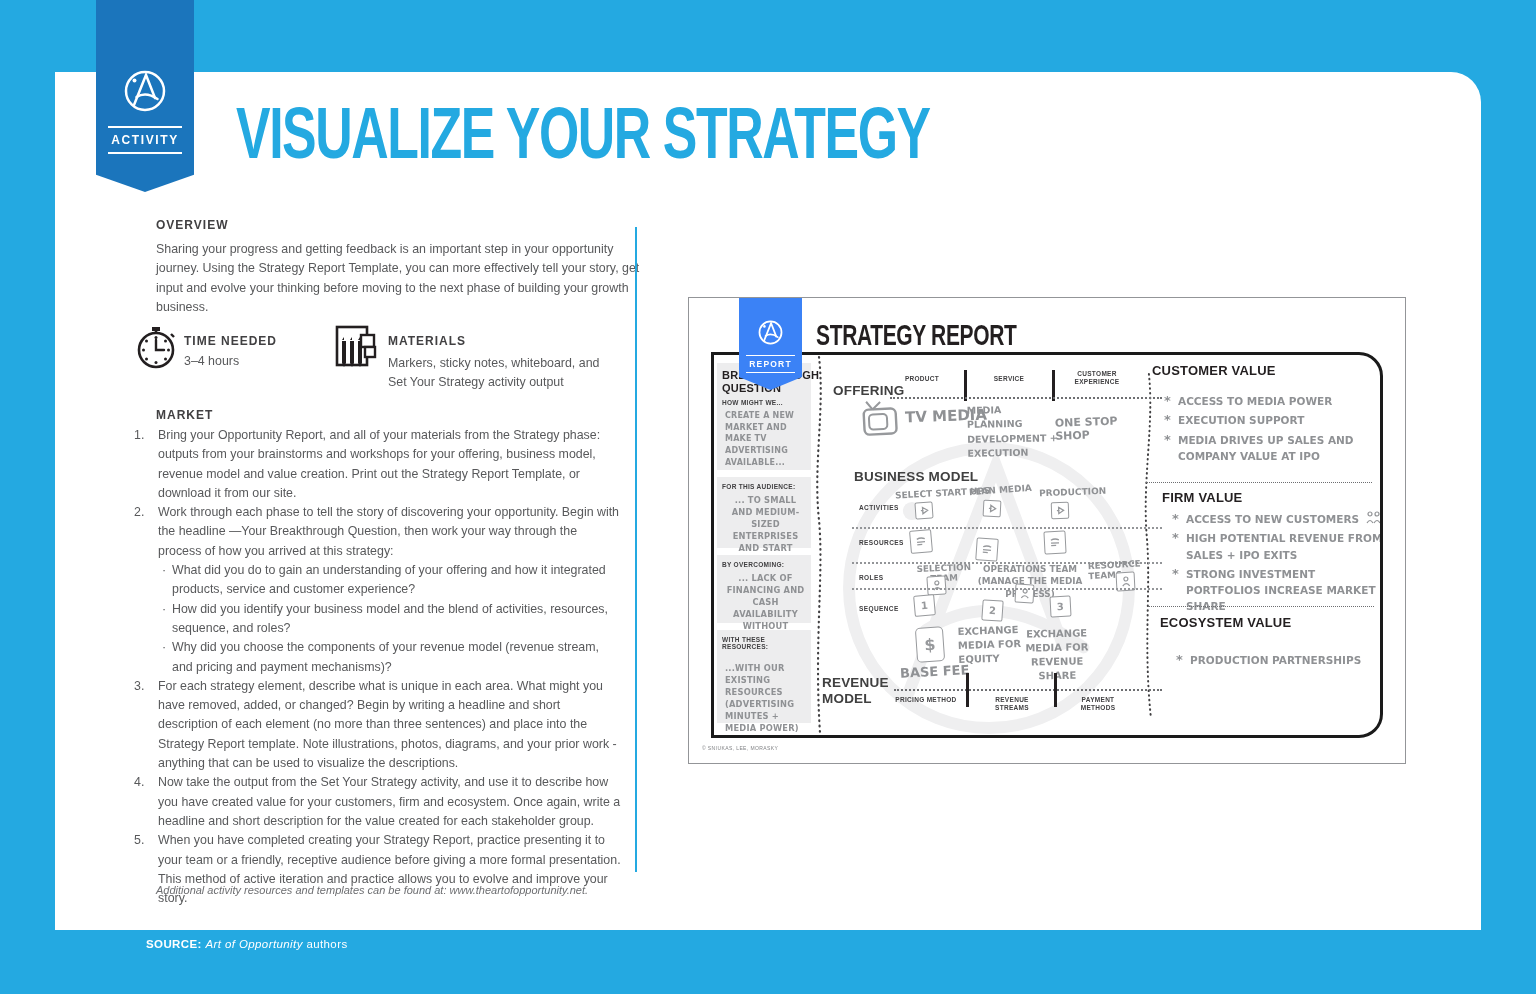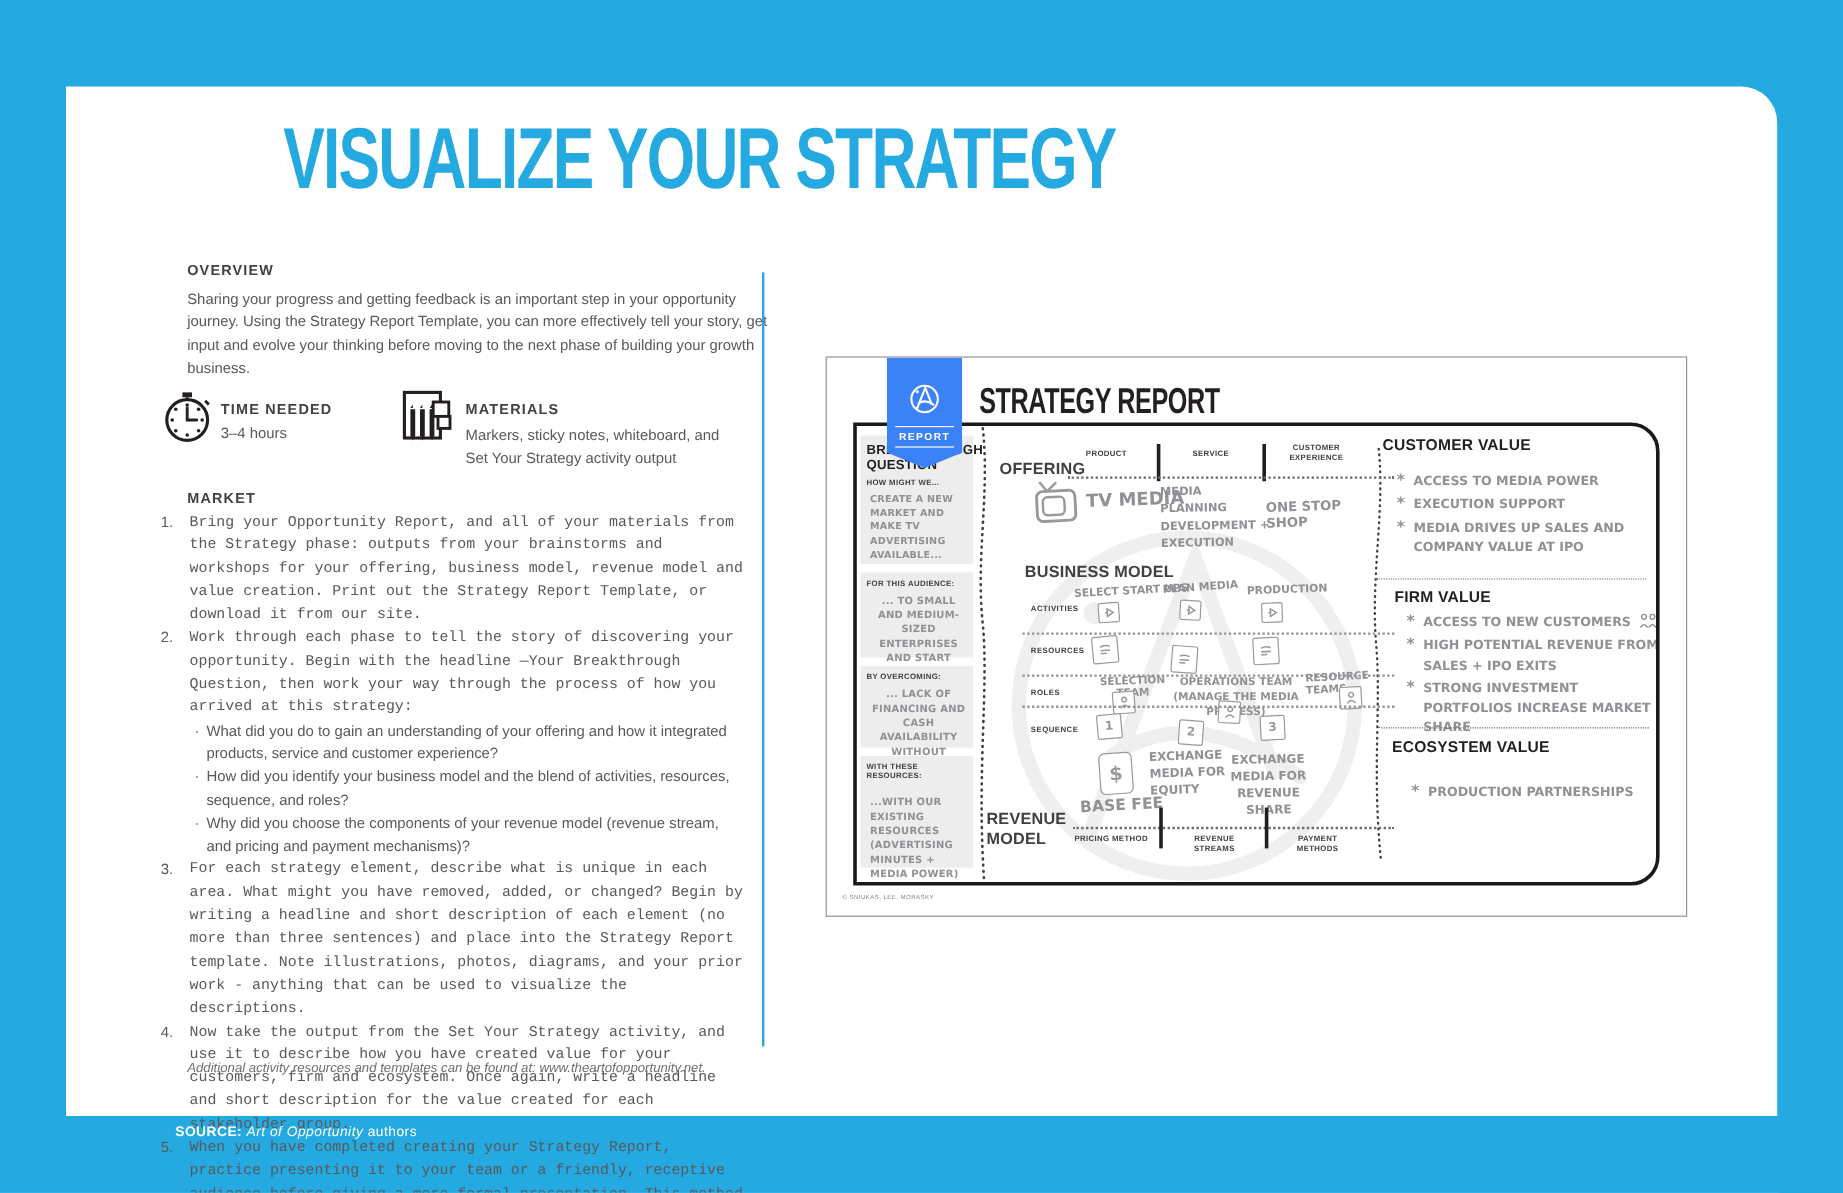--- a/index.html
+++ b/index.html
@@ -26,21 +26,21 @@
   .time-icon{position:absolute;left:133px;top:324px;}
   .time-head{position:absolute;left:184px;top:334px;}
   .time-value{position:absolute;left:184px;top:354px;font-size:12.4px;color:#58595b;}
   .materials-icon{position:absolute;left:331px;top:323px;}
   .materials-head{position:absolute;left:388px;top:334px;}
   .materials-value{position:absolute;left:388px;top:354px;width:218px;font-size:12.4px;line-height:19.4px;color:#58595b;}
   .steps-head{position:absolute;left:156px;top:408px;}
   .steps-list{position:absolute;left:134px;top:426px;width:488px;font-size:12.4px;line-height:19.3px;color:#58595b;}
   .step{display:flex;}
   .step .num{width:24px;flex:0 0 24px;}
-  .step .txt{flex:1;font-family:Liberation Mono, monospace;}
+  .step .txt{flex:1;}
   .substep{display:flex;padding-left:28px;}
   .substep .dot{width:10px;flex:0 0 10px;color:#58595b;}
   .substep .txt{flex:1;}
   .footnote{position:absolute;left:156px;top:884px;font-size:11px;font-style:italic;color:#6d6e71;}
 
   
   .source-bar{position:absolute;left:146px;top:938px;color:#ffffff;font-size:11.5px;letter-spacing:.4px;}
   .source-bar .lbl{font-weight:bold;}
   .source-bar .work{font-style:italic;margin-top:44px;}
 
@@ -91,20 +91,31 @@
 
   svg{display:block;}
 </style>
 </head>
 <body>
 
 <div id="stage">
 
   <div class="page"></div>
 
+  <div class="ribbon-activity">
+    <div class="logo">
+      <svg width="50" height="50" viewBox="0 0 100 100">
+        <circle cx="50" cy="50" r="38" fill="none" stroke="#fff" stroke-width="5"></circle>
+        <path d="M28 78 L52 18 L70 64" fill="none" stroke="#fff" stroke-width="5" stroke-linecap="round"></path>
+        <path d="M33 62 Q52 50 75 66" fill="none" stroke="#fff" stroke-width="5" stroke-linecap="round"></path>
+        <circle cx="29" cy="29" r="4" fill="#fff"></circle>
+      </svg>
+    </div>
+    <div class="ribbon-label">ACTIVITY</div>
+  </div>
 
   <div class="big-title">VISUALIZE YOUR STRATEGY</div>
 
   <div class="sec-heading overview-head">OVERVIEW</div>
   <div class="overview-body">Sharing your progress and getting feedback is an important step in your opportunity journey. Using the Strategy Report Template, you can more effectively tell your story, get input and evolve your thinking before moving to the next phase of building your growth business.</div>
 
   <div class="time-icon">
     <svg width="46" height="46" viewBox="0 0 46 46">
       <circle cx="23" cy="26" r="17" fill="none" stroke="#231f20" stroke-width="2.6"></circle>
       <rect x="19" y="3" width="8" height="4" fill="#231f20"></rect>

